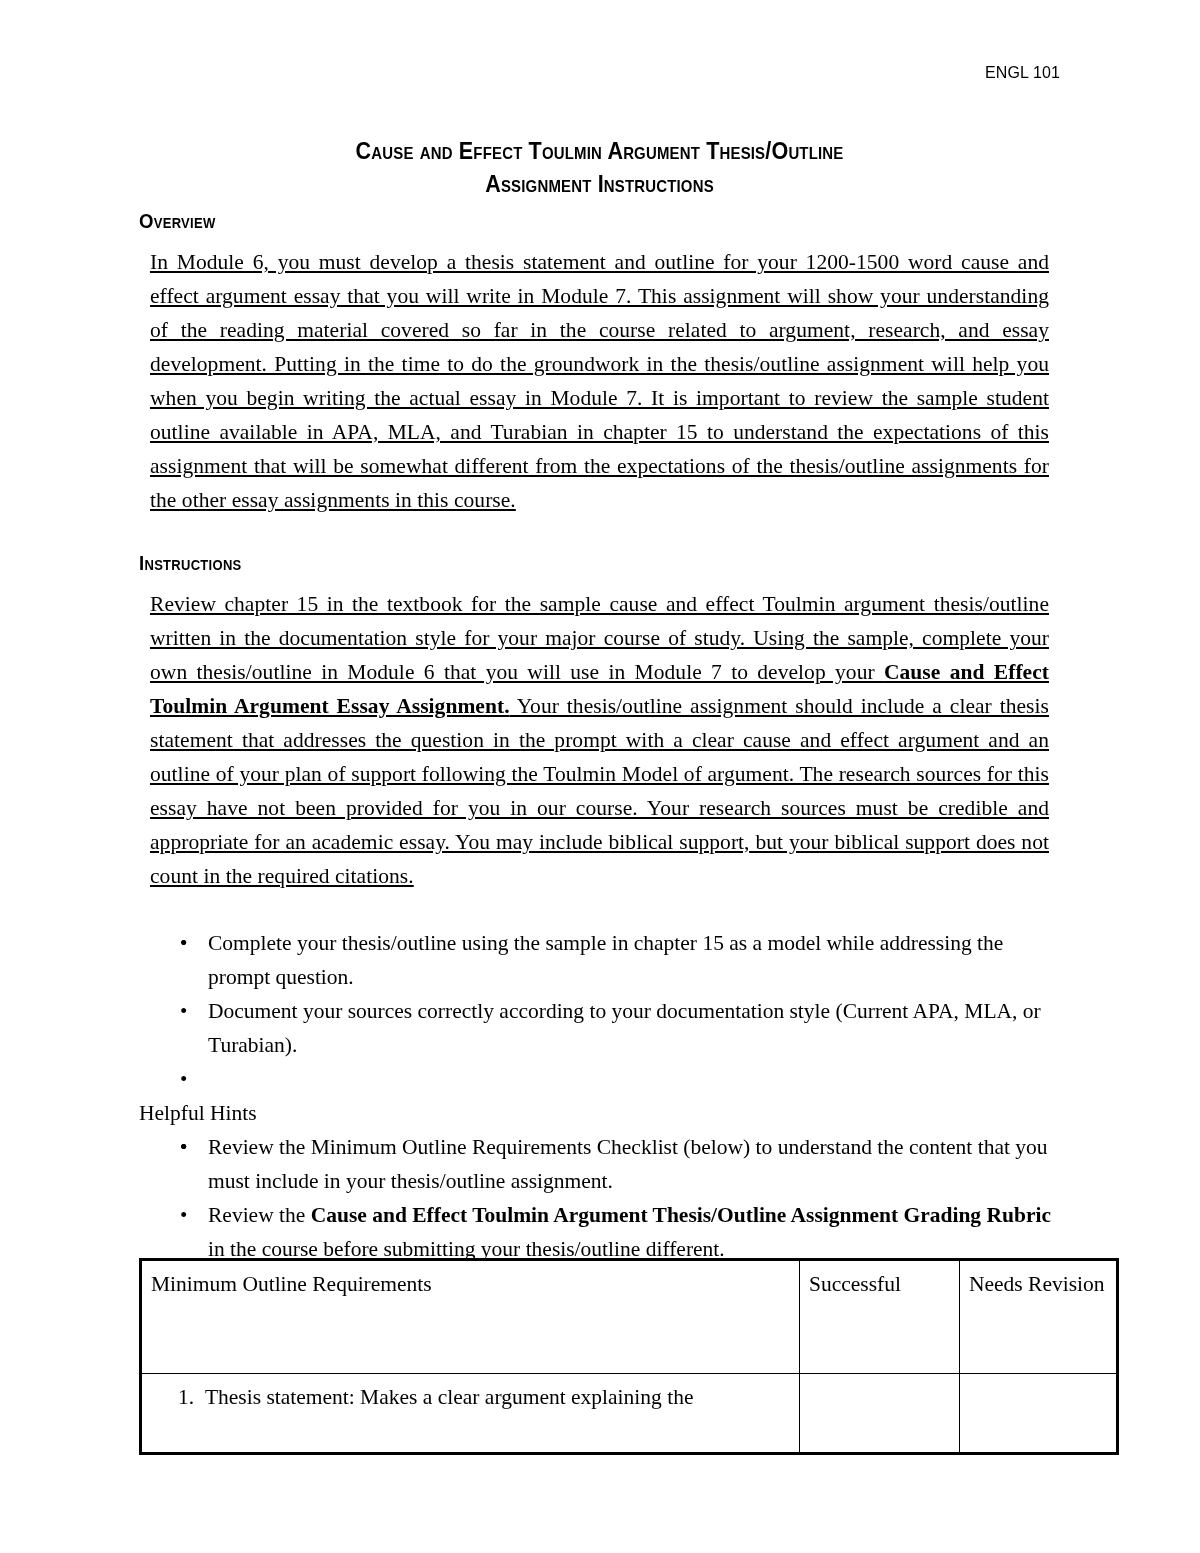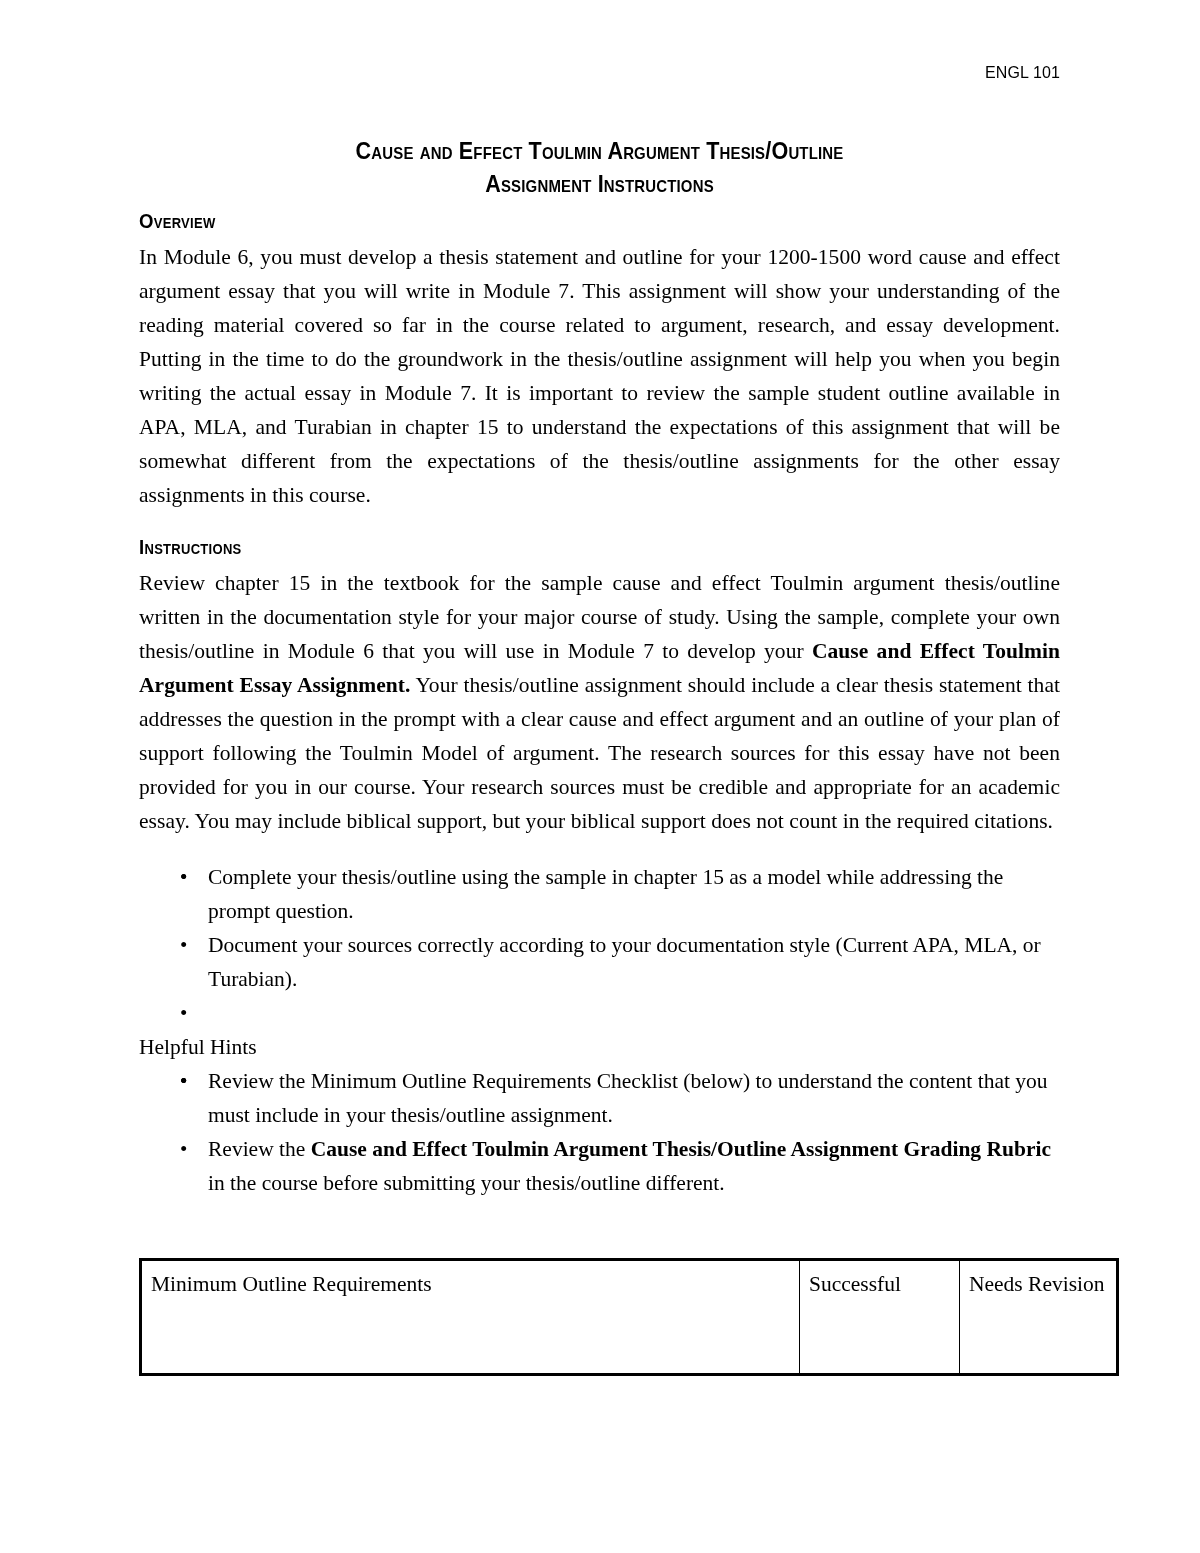--- a/index.html
+++ b/index.html
@@ -70,27 +70,28 @@
     line-height: 26px;
     font-variant: small-caps;
     letter-spacing: 0.3px;
     margin: 0 0 6px 0;
     padding: 0;
     transform: scaleX(0.93);
     transform-origin: 0 0;
   }
 
   p.body {
-    margin: 0;
+    margin: 11px;
     padding: 0;
     font-size: 21.5px;
     line-height: 34px;
     text-align: justify;
     text-justify: inter-word;
     letter-spacing: 0.05px;
+    text-decoration: underline;
   }
 
   p.plain {
     margin: 0;
     padding: 0;
     font-size: 21.5px;
     line-height: 34px;
     text-align: left;
   }
   .spacer-md { height: 22px; }
@@ -209,17 +210,24 @@
 
   </div>
 
   <table class="req-table">
     <tbody>
       <tr class="header-row">
         <td class="col-req">Minimum Outline Requirements</td>
         <td class="col-succ">Successful</td>
         <td class="col-needs">Needs Revision</td>
       </tr>
+      <tr class="item-row">
+        <td class="col-req">
+            <span class="numbered"><span>1.</span>&nbsp;&nbsp;<span>Thesis statement: Makes a clear argument explaining the</span></span>
+          </td>
+        <td class="col-succ"></td>
+        <td class="col-needs"></td>
+      </tr>
     </tbody>
   </table>
 
 
 </div>
 
 </body></html>

